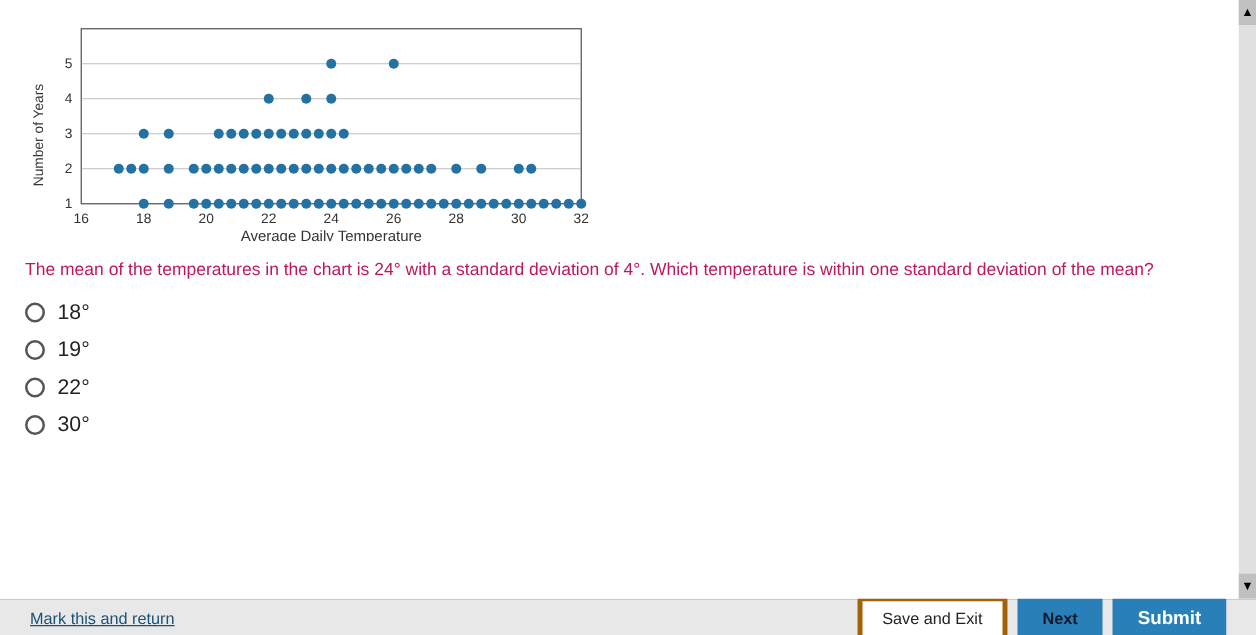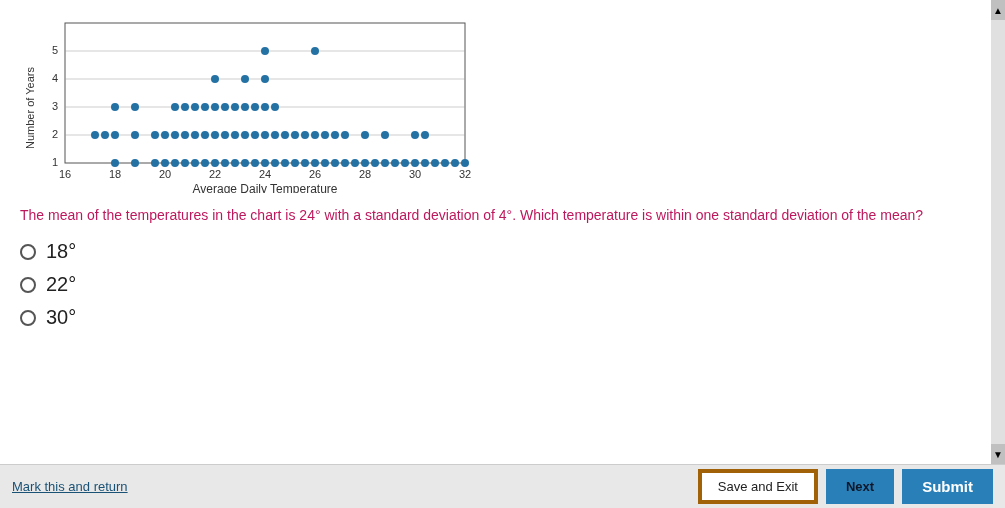--- a/index.html
+++ b/index.html
@@ -75,42 +75,42 @@
 
     
     .options-list {
       list-style: none;
       margin-bottom: 16px;
     }
     .option-item {
       display: flex;
       align-items: center;
       margin-bottom: 10px;
-      font-size: 20px;
+      font-size: 17px;
       color: #222;
       cursor: pointer;
       text-align: center;
     }
     .option-radio {
       width: 16px;
       height: 16px;
       border-radius: 50%;
       border: 2px solid #555;
       margin-right: 10px;
       background: #fff;
       flex-shrink: 0;
     }
 
     
     .footer {
-      height: 44px;
+      height: 29px;
       background: #e8e8e8;
       display: flex;
       align-items: center;
-      padding: 0 12px;
+      padding: 0 24px;
       border-top: 1px solid #ccc;
       flex-shrink: 0;
     }
     .mark-return-link {
       font-size: 13px;
       color: #1a5276;
       text-decoration: underline;
       cursor: pointer;
       flex: 1;
     }
@@ -270,20 +270,24 @@
 
   <p class="question-text">The mean of the temperatures in the chart is 24° with a standard deviation of 4°. Which temperature is within one standard deviation of the mean?</p>
 
   <ul class="options-list">
     <li class="option-item">
       <div class="option-radio"></div>
       <span>18°</span>
     </li>
     <li class="option-item">
       <div class="option-radio"></div>
+      <span>19°</span>
+    </li>
+    <li class="option-item">
+      <div class="option-radio"></div>
       <span>22°</span>
     </li>
     <li class="option-item">
       <div class="option-radio"></div>
       <span>30°</span>
     </li>
   </ul>
 
   <div class="scrollbar-right">
     <div class="scrollbar-up">▲</div>

